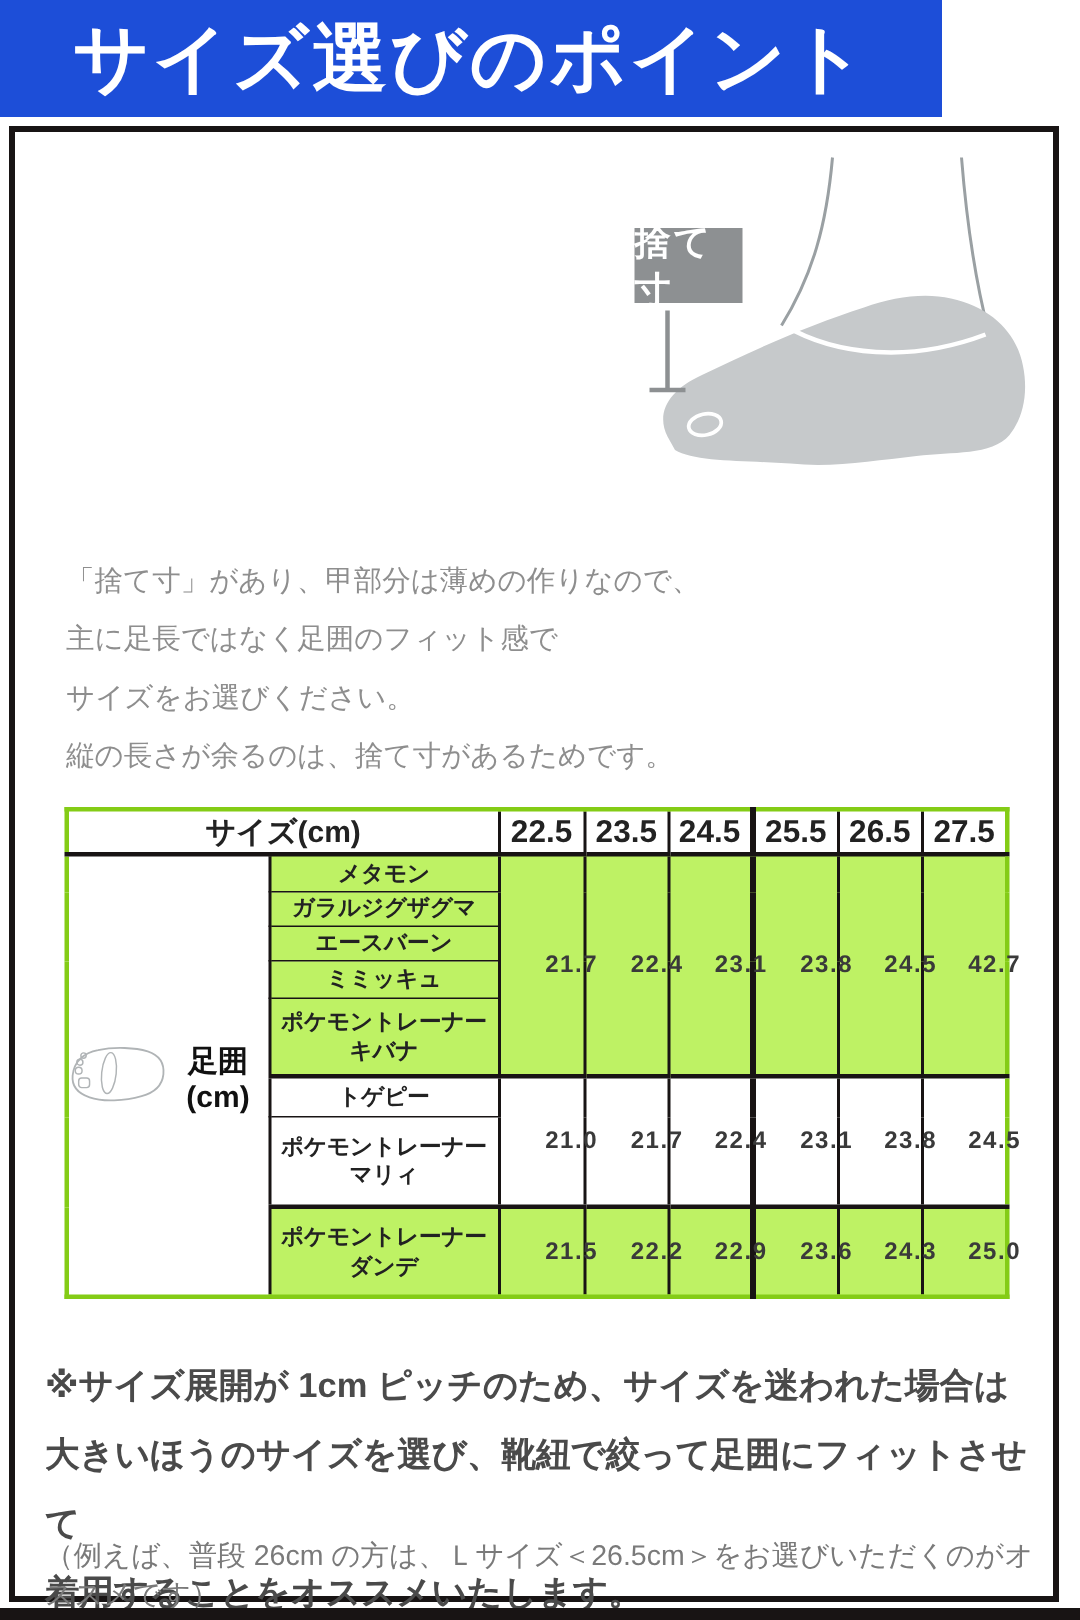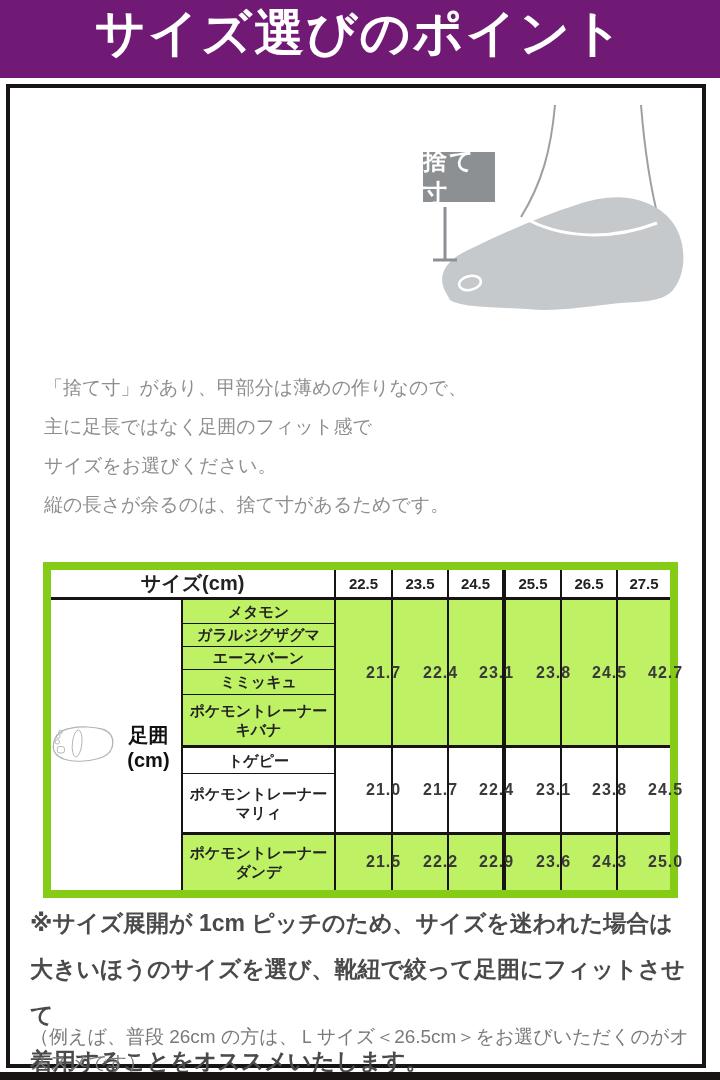--- a/index.html
+++ b/index.html
@@ -1,45 +1,45 @@
 <!DOCTYPE html>
 <html><head>
 <meta charset="utf-8">
 <style>
   html,body{margin:0;padding:0;background:#ffffff;}
   .page{position:relative;width:720px;height:1080px;background:#ffffff;overflow:hidden;
         font-family:"Liberation Sans","DejaVu Sans",sans-serif;}
   
-  .banner{position:absolute;left:0;top:0;width:720px;height:78px;background:#701a75;
-          display:flex;align-items:flex-start;justify-content:center;}
+  .banner{position:absolute;left:0;top:0;width:628px;height:78px;background:#1d4ed8;
+          display:flex;align-items:center;justify-content:center;}
   .banner h1{margin:0;color:#ffffff;font-size:50px;font-weight:bold;letter-spacing:2px;}
   
   .content-box{position:absolute;left:6px;top:84px;width:692px;height:976px;
                border:4px solid #181414;background:#ffffff;}
   .pre{white-space:pre-line;}
   .para{position:absolute;margin:0;font-size:19px;line-height:39px;color:#8e8e8e;}
   .para-1{left:34px;top:38px;}
   .para-2{left:34px;top:280px;}
   
   .illus{position:absolute;}
   .illus-side{left:405px;top:7px;width:290px;height:230px;}
   .illus-top{left:415px;top:242px;width:280px;height:175px;}
   .illus svg{position:absolute;left:0;top:0;}
   .badge{position:absolute;background:#8d9092;color:#ffffff;font-weight:bold;
          display:flex;align-items:center;justify-content:center;letter-spacing:2px;font-family:Liberation Serif, serif;}
   .badge-sutezun{left:8px;top:57px;width:72px;height:50px;font-size:24px;}
   .badge-sokui{left:65px;top:120px;width:70px;height:42px;font-size:26px;}
   
   .size-table{position:absolute;left:33px;top:450px;width:627px;border-collapse:collapse;
-              table-layout:fixed;border:8px solid #84cc16;margin-top:24px;}
+              table-layout:fixed;border:3px solid #84cc16;}
   .size-table td{border:2px solid #181414;text-align:center;vertical-align:middle;
                  padding:0;color:#222;}
   .size-table .head-row td{border-bottom:3px solid #181414;background:#ffffff;}
   .size-head{font-size:20px;font-weight:bold;}
-  .size-col{font-size:15px;font-weight:bold;}
+  .size-col{font-size:21px;font-weight:bold;}
   td.model{font-size:15px;font-weight:bold;line-height:1.3;
            border-top-width:1px;border-bottom-width:1px;}
   td.val{font-size:16px;font-weight:700;color:#3a3a3a;letter-spacing:1px;padding-left:30px;}
   td.shaded{background:#bef264;}
   td.thickL{border-left:4px solid #181414;}
   tr.group-start td{border-top:3px solid #181414;}
   td.col1{background:#ffffff;vertical-align:middle;}
   .col1-inner{display:flex;flex-direction:row;align-items:center;justify-content:center;}
   .col1-label{font-size:20px;font-weight:bold;color:#111;margin-top:4px;}
   

